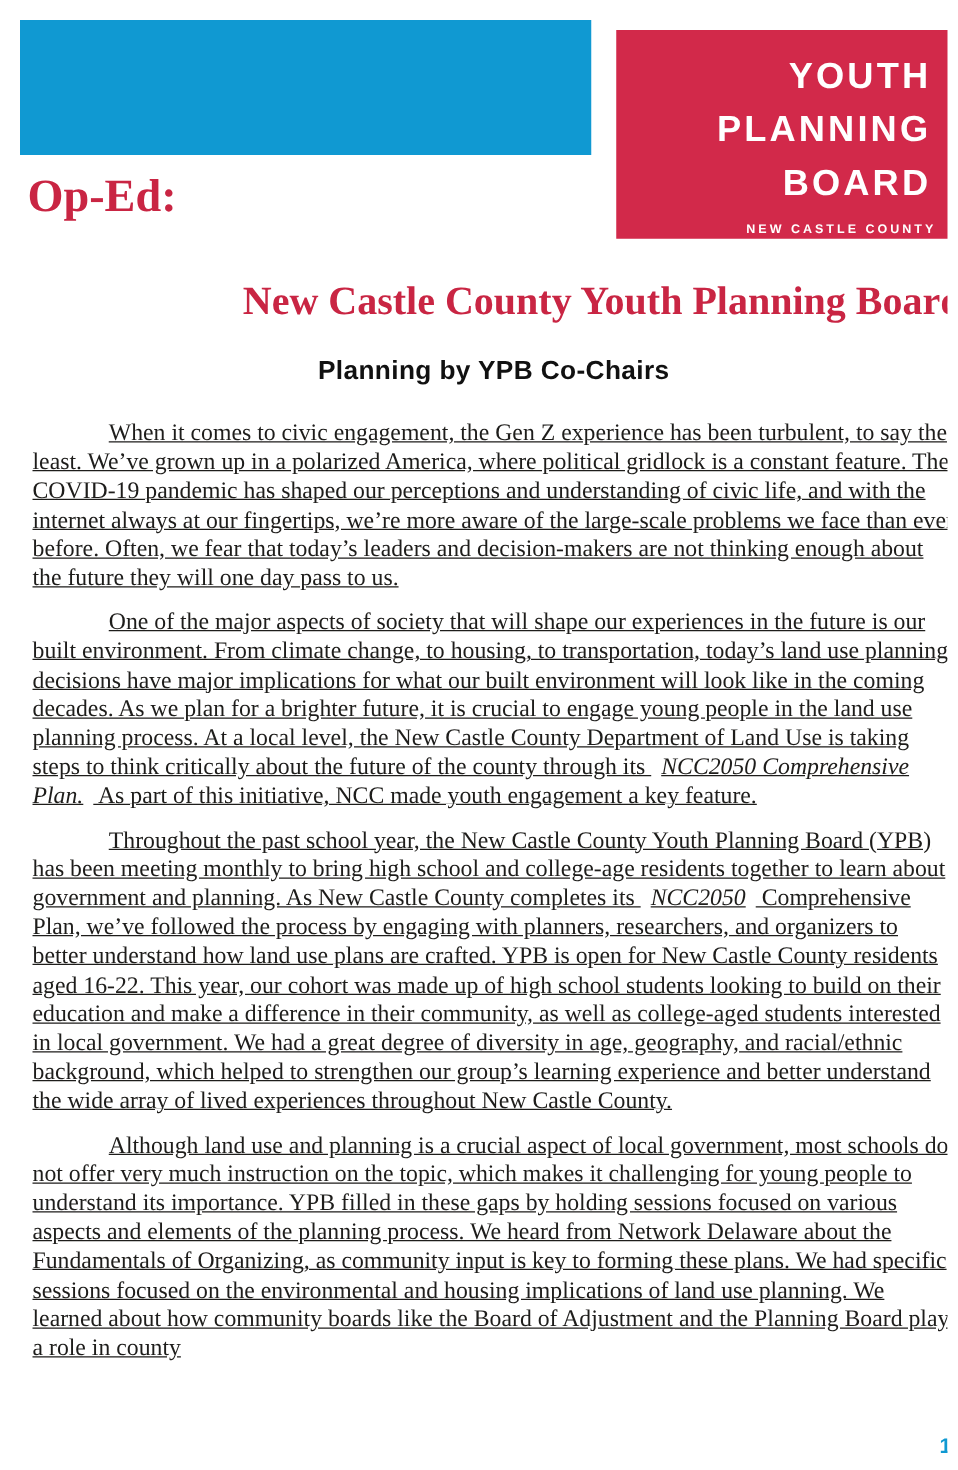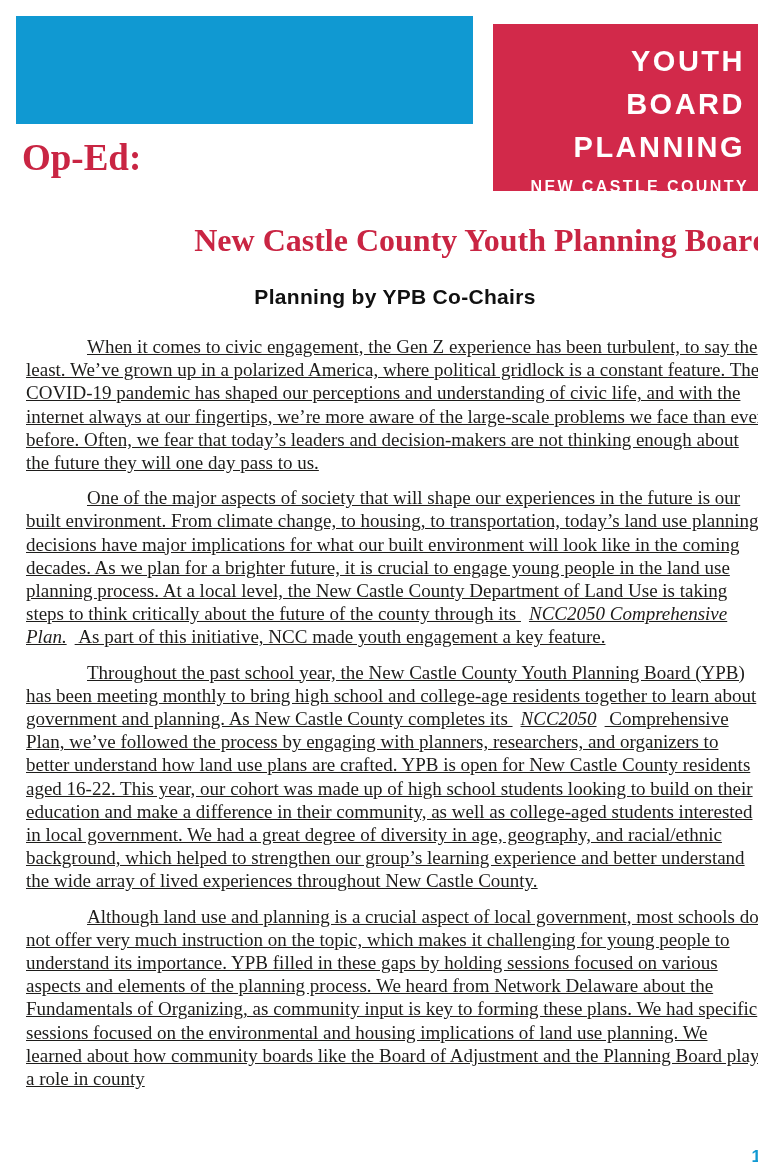--- a/index.html
+++ b/index.html
@@ -38,21 +38,21 @@
   }
   .logo-lines div{
     font-size:29px;
     font-weight:bold;
     line-height:39px;
     letter-spacing:2.5px;
     white-space:nowrap;
   }
   .logo-sub{
     margin-top:11px;
-    font-size:16px;
+    font-size:10px;
     font-weight:bold;
     letter-spacing:2.4px;
     white-space:nowrap;
   }
   .kicker{
     margin:127px 0 0 10px;
     color:var(--heading_red);
     font-size:37px;
     font-weight:bold;
     line-height:37px;
@@ -101,22 +101,22 @@
 </head>
 <body>
 
 <div class="page">
 
   <div class="top-band"></div>
 
   <div class="logo-box">
     <div class="logo-lines">
         <div>YOUTH</div>
+        <div>PLANNING</div>
         <div>BOARD</div>
-        <div>PLANNING</div>
       </div>
     <div class="logo-sub">NEW CASTLE COUNTY</div>
   </div>
 
   <div class="kicker">Op-Ed:</div>
 
   <h1 class="title">
       <div>New Castle County Youth Planning Board</div>
     </h1>
 

